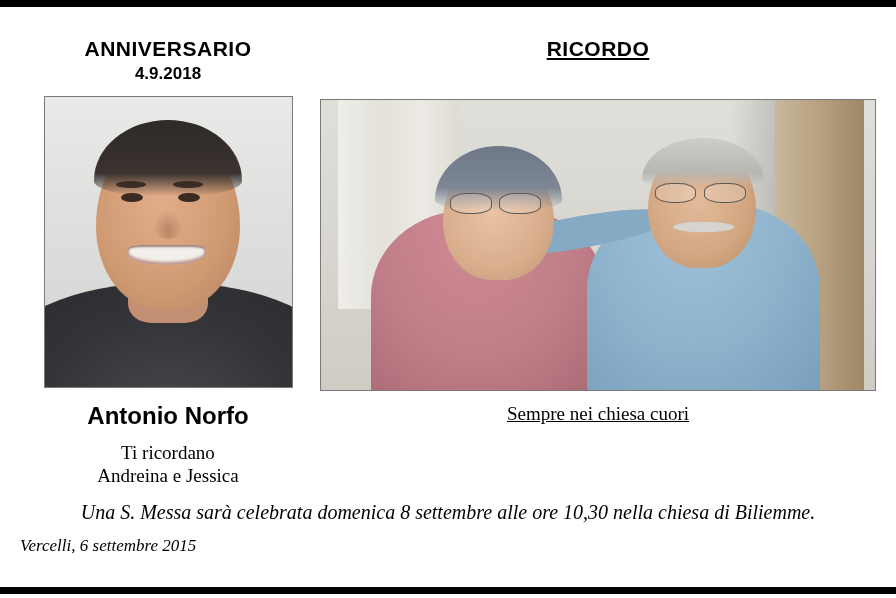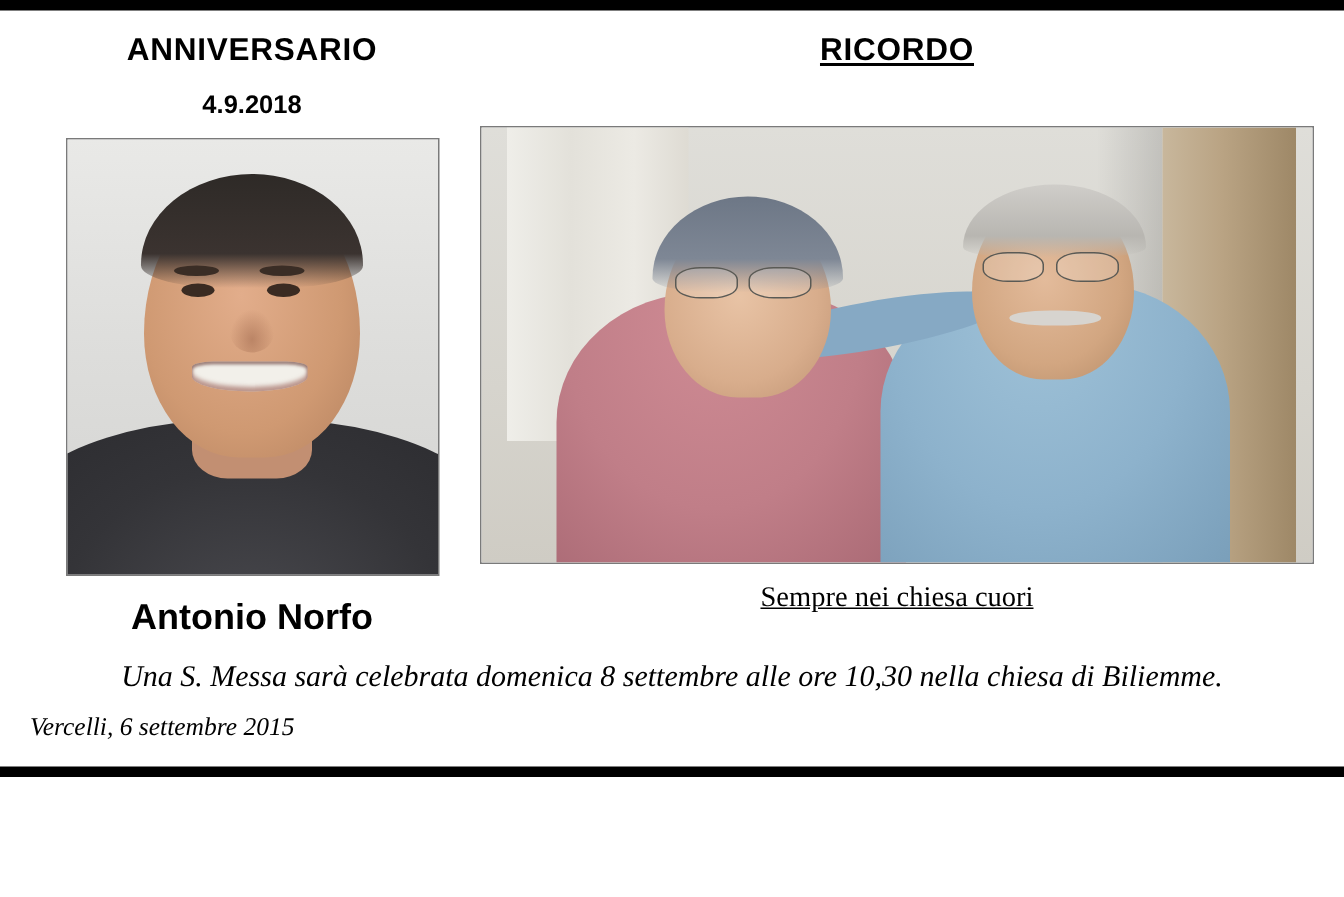--- a/index.html
+++ b/index.html
@@ -25,21 +25,21 @@
     background: #000000;
     width: 100%;
   }
   .rule-top {
     height: 7px;
   }
   .rule-bottom {
     height: 7px;
   }
   .content {
-    padding: 0 10px;
+    padding: 15px 10px;
     box-sizing: border-box;
   }
   .columns {
     display: flex;
     flex-direction: row;
     align-items: flex-start;
     justify-content: space-between;
     padding: 0 8px;
     box-sizing: border-box;
   }
@@ -60,21 +60,21 @@
     font-weight: bold;
     font-size: 21px;
     letter-spacing: 0.5px;
     margin-top: 15px;
     text-align: center;
   }
   .subdate {
     font-family: "Liberation Sans", sans-serif;
     font-weight: bold;
     font-size: 17px;
-    margin-top: 14px;
+    margin-top: 3px;
     text-align: center;
   }
   .spacer-right {
     height: 26px;
   }
   .photo {
     position: relative;
     overflow: hidden;
     border: 1px solid #7a7a7a;
     box-sizing: border-box;
@@ -350,20 +350,24 @@
           <div class="p1-hair"></div>
           <div class="p1-brow l"></div>
           <div class="p1-brow r"></div>
           <div class="p1-eye l"></div>
           <div class="p1-eye r"></div>
           <div class="p1-nose"></div>
           <div class="p1-mouth"></div>
         </div>
 
         <div class="name">Antonio Norfo</div>
+        <div class="dedication">
+          <div>Ti ricordano</div>
+          <div>Andreina e Jessica</div>
+        </div>
       </div>
 
       <div class="col col-right">
         <div class="heading">RICORDO</div>
         <div class="spacer-right"></div>
 
         <div class="photo photo-right">
           <div class="p2-bg"></div>
           <div class="p2-curtain"></div>
           <div class="p2-wallshadow"></div>

